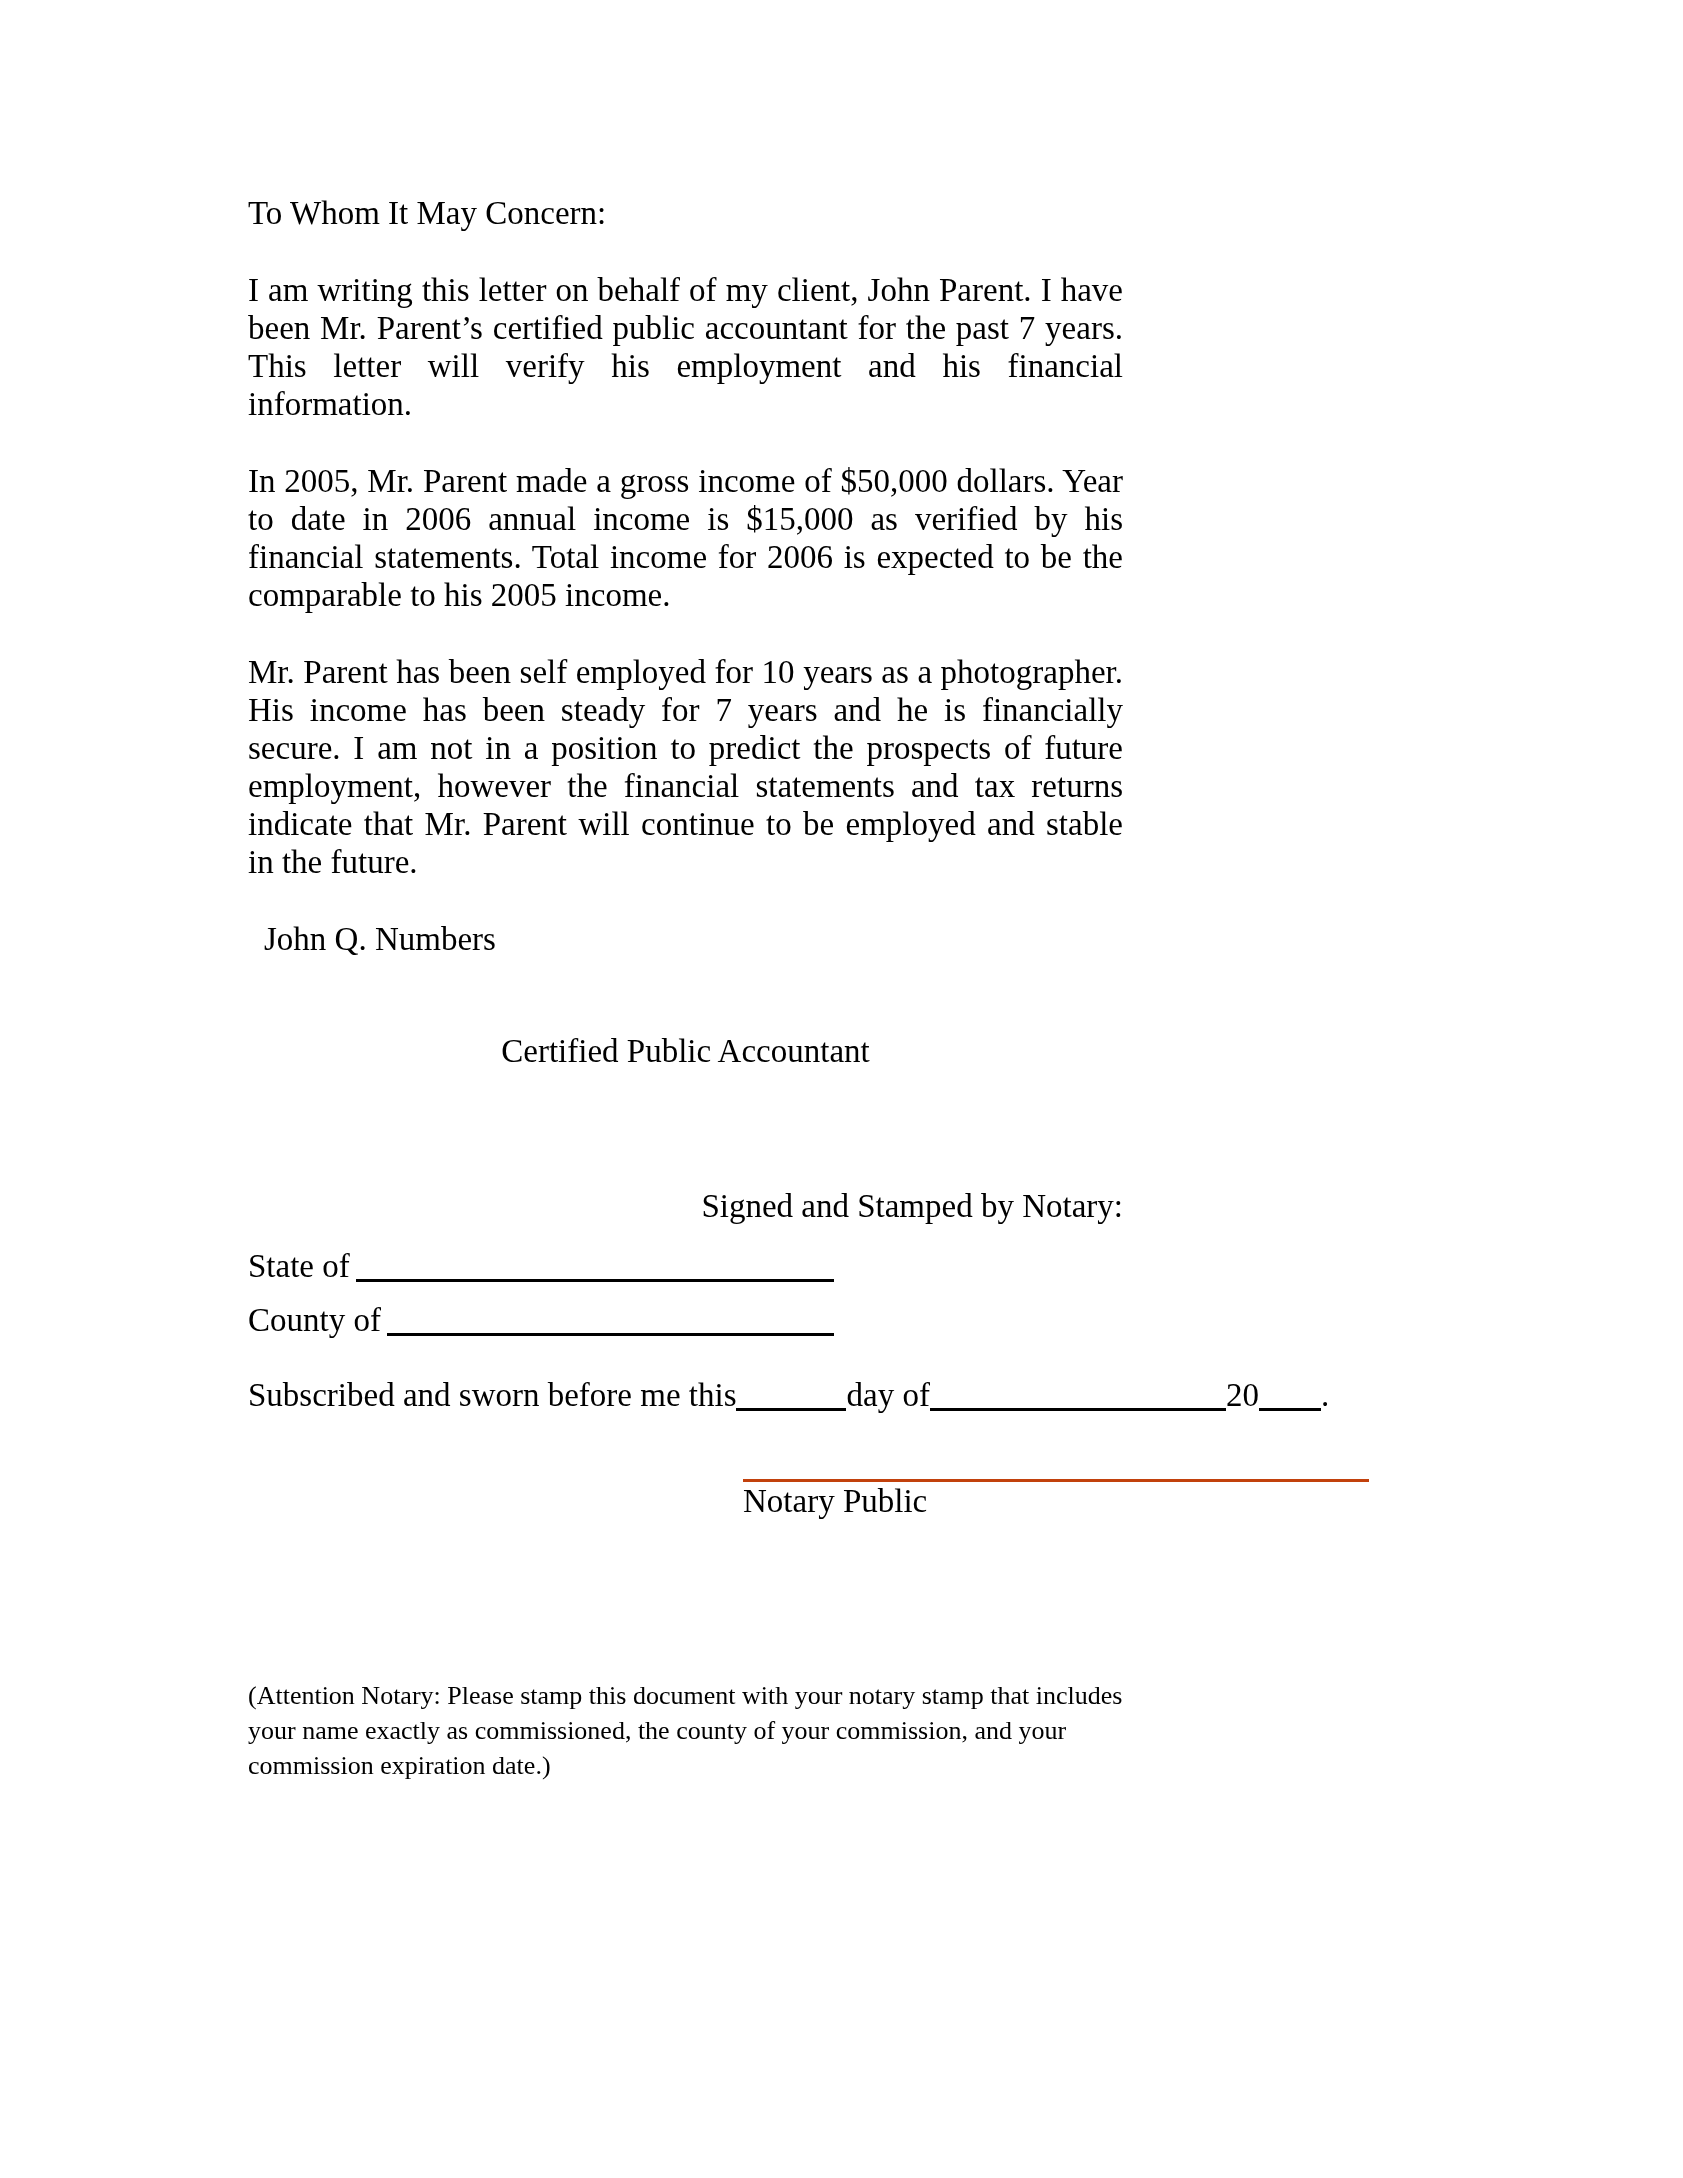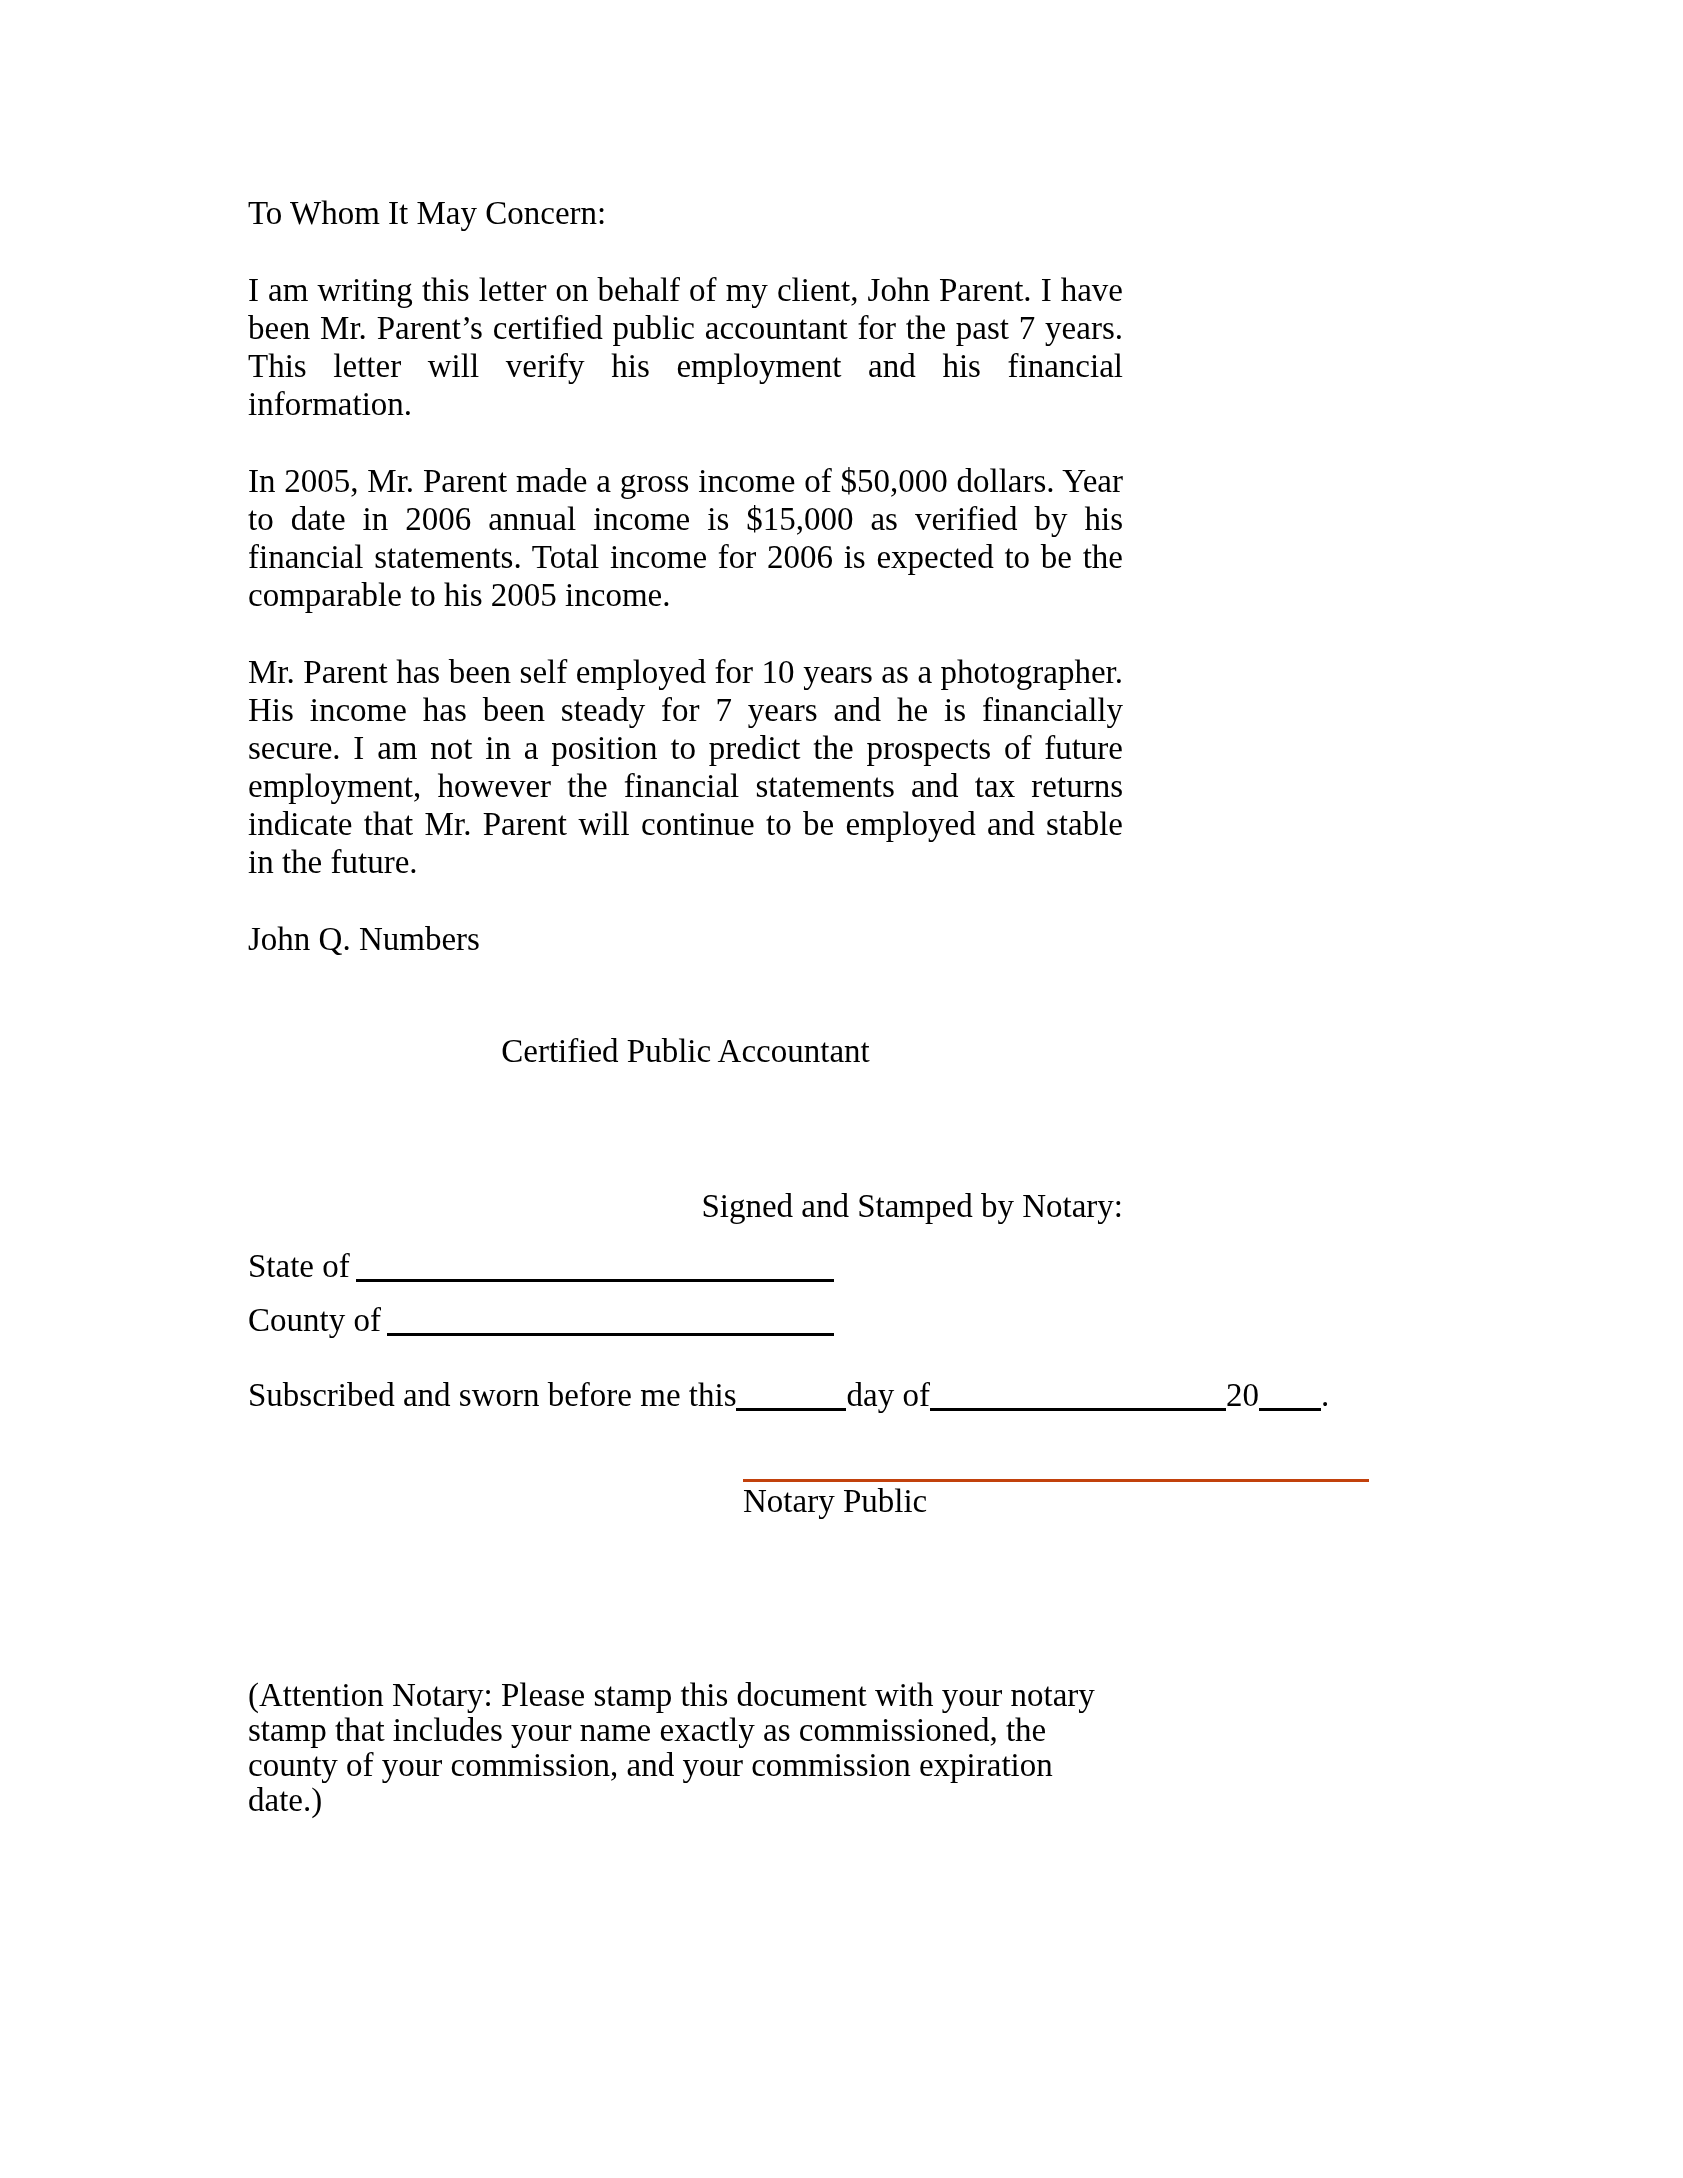--- a/index.html
+++ b/index.html
@@ -25,21 +25,21 @@
   }
   .para {
     margin: 0 0 39px 0;
     text-align: justify;
     text-justify: inter-word;
   }
   .closing {
     margin: 0 0 39px 0;
   }
   .signer-name {
-    margin: 0 0 74px 0;
+    margin: 0 0 74px 16px;
   }
   .signer-title {
     margin: 0 0 117px 0;
     text-align: center;
   }
   .notary-heading {
     margin: 0 0 22px 0;
     text-align: right;
   }
   .fill-row {
@@ -63,21 +63,21 @@
   .sig-block {
     margin-left: 495px;
     width: 690px;
     border-top: 3px solid #c2410c;
     margin-bottom: 158px;
   }
   .sig-caption {
     line-height: 38px;
   }
   .footnote {
-    font-size: 33px;
+    font-size: 26px;
     line-height: 35px;
     margin: 0;
   }
 </style>
 </head>
 <body>
 
 <div class="page">
 
   <p class="salutation">To Whom It May Concern:</p>

